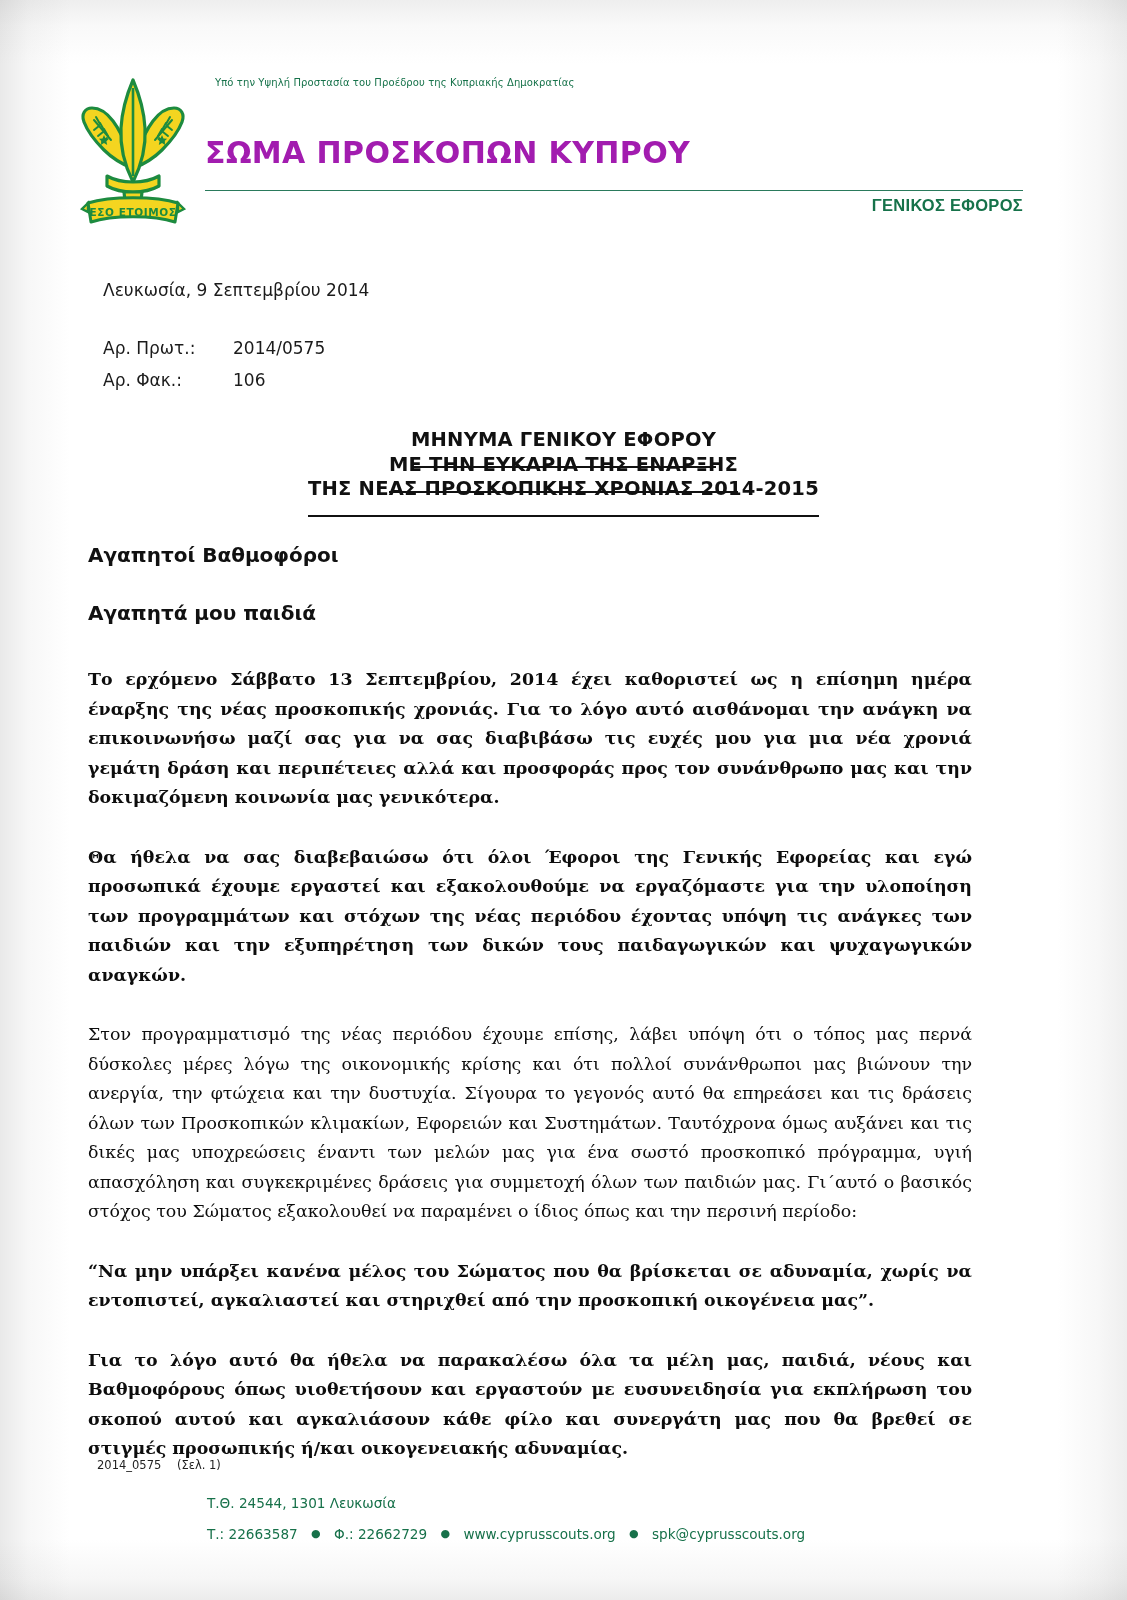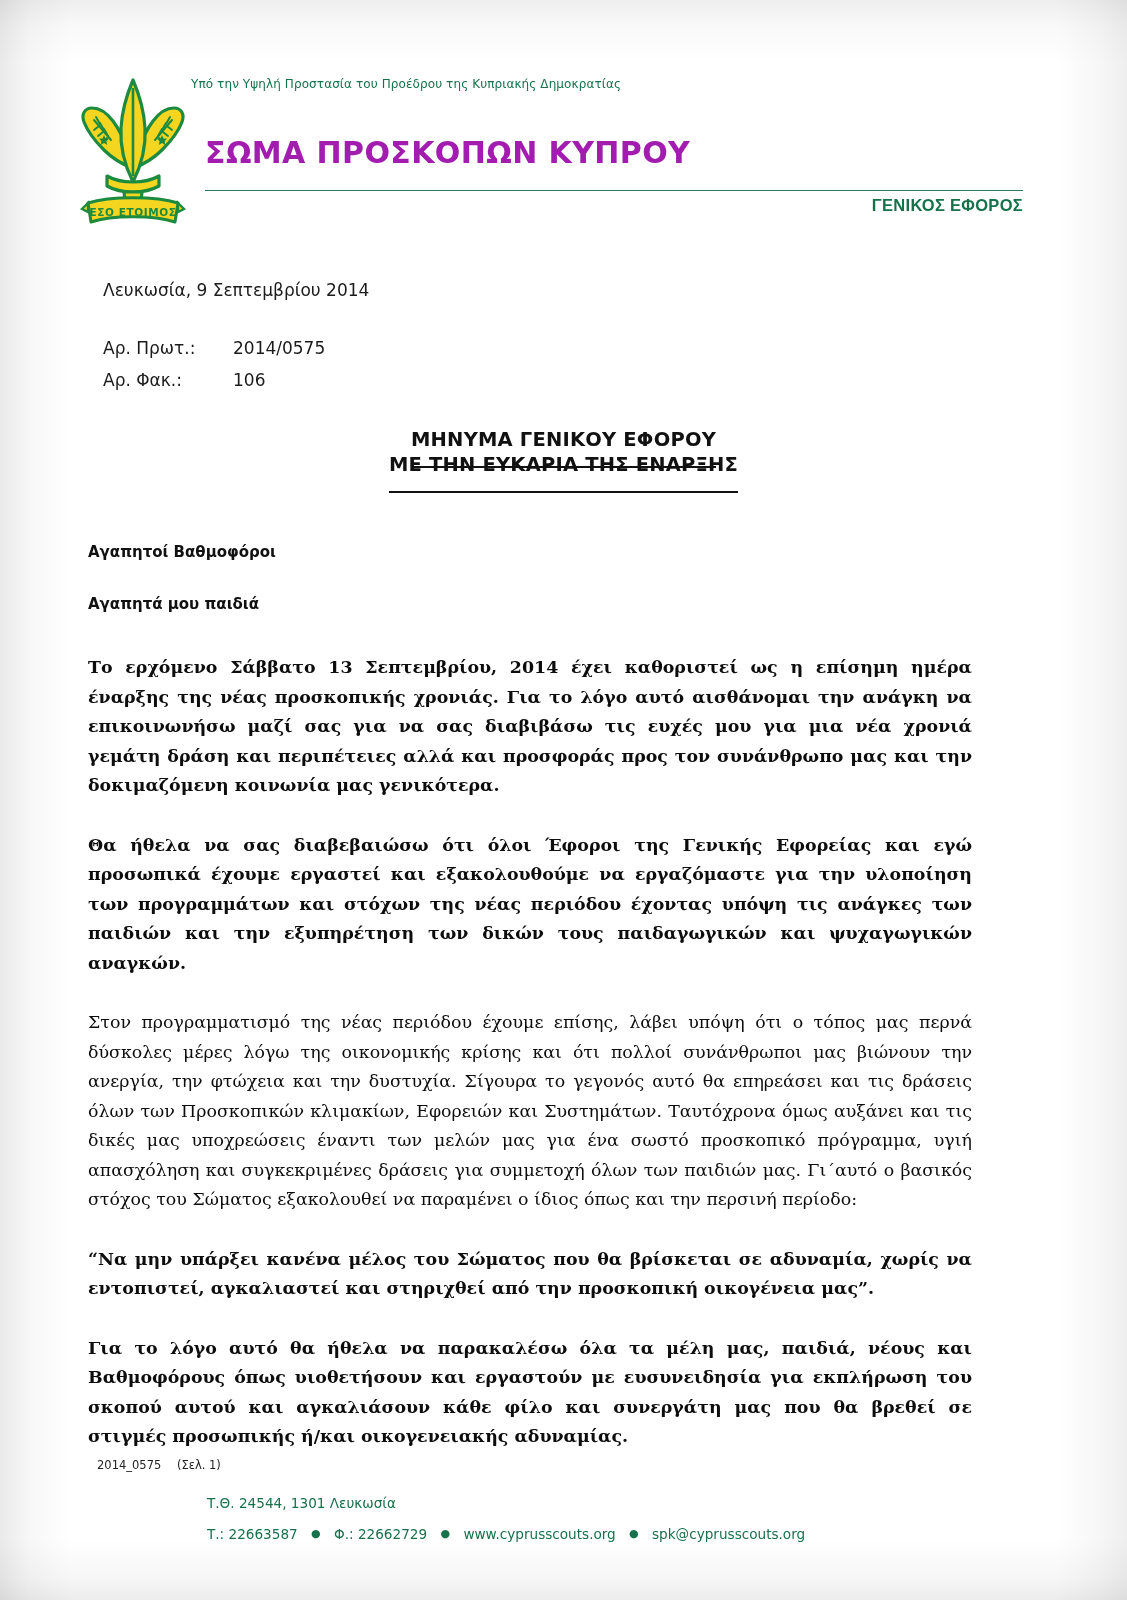--- a/index.html
+++ b/index.html
@@ -43,24 +43,24 @@
   }
   .logo-mark {
     position: absolute;
     left: 74px;
     top: 72px;
     width: 118px;
     height: 158px;
   }
   .letterhead-sub {
     position: absolute;
-    left: 191px;
+    left: 215px;
     top: 77px;
     font-family: "DejaVu Sans", sans-serif;
-    font-size: 12px;
+    font-size: 10px;
     letter-spacing: 0.1px;
     color: #16724a;
     white-space: nowrap;
   }
   .letterhead-title {
     position: absolute;
     left: 205px;
     top: 135px;
     font-family: "DejaVu Sans", sans-serif;
     font-weight: bold;
@@ -132,21 +132,21 @@
   
   .body-area {
     position: absolute;
     left: 88px;
     top: 543px;
     width: 884px;
   }
   .salutation {
     font-family: "DejaVu Sans", sans-serif;
     font-weight: bold;
-    font-size: 15px;
+    font-size: 20px;
     color: #111111;
     margin: 0 0 34px 0;
   }
   .salutation.second { margin-bottom: 40px; }
 
   p.para {
     font-family: "DejaVu Serif", serif;
     font-size: 17.4px;
     line-height: 29.5px;
     color: #0d0d0d;
@@ -283,20 +283,21 @@
 
     <div class="meta-row">
       <span class="meta-label">Αρ. Φακ.:</span>
       <span class="meta-value">106</span>
     </div>
   </div>
 
   <div class="doc-title">
     <div class="tl"><span>ΜΗΝΥΜΑ ΓΕΝΙΚΟΥ ΕΦΟΡΟΥ</span></div>
     <div class="tl"><span>ΜΕ ΤΗΝ ΕΥΚΑΡΙΑ ΤΗΣ ΕΝΑΡΞΗΣ</span></div>
+    <div class="tl"><span>ΤΗΣ ΝΕΑΣ ΠΡΟΣΚΟΠΙΚΗΣ ΧΡΟΝΙΑΣ 2014-2015</span></div>
   </div>
 
   <div class="body-area">
     <p class="salutation">Αγαπητοί Βαθμοφόροι</p>
 
     <p class="salutation second">Αγαπητά μου παιδιά</p>
 
     <p class="para bold">Το ερχόμενο Σάββατο 13 Σεπτεμβρίου, 2014 έχει καθοριστεί ως η επίσημη ημέρα έναρξης της νέας προσκοπικής χρονιάς.  Για το λόγο αυτό αισθάνομαι την ανάγκη να επικοινωνήσω μαζί σας για να  σας διαβιβάσω τις ευχές μου για μια νέα χρονιά γεμάτη δράση και περιπέτειες αλλά και προσφοράς προς τον συνάνθρωπο μας και την δοκιμαζόμενη κοινωνία μας γενικότερα.</p>
 
     <p class="para bold">Θα ήθελα να σας διαβεβαιώσω ότι όλοι Έφοροι της Γενικής Εφορείας και εγώ προσωπικά έχουμε εργαστεί και εξακολουθούμε να εργαζόμαστε για την υλοποίηση των προγραμμάτων και στόχων της νέας περιόδου έχοντας υπόψη τις ανάγκες των παιδιών και την εξυπηρέτηση των δικών τους παιδαγωγικών και ψυχαγωγικών αναγκών.</p>

